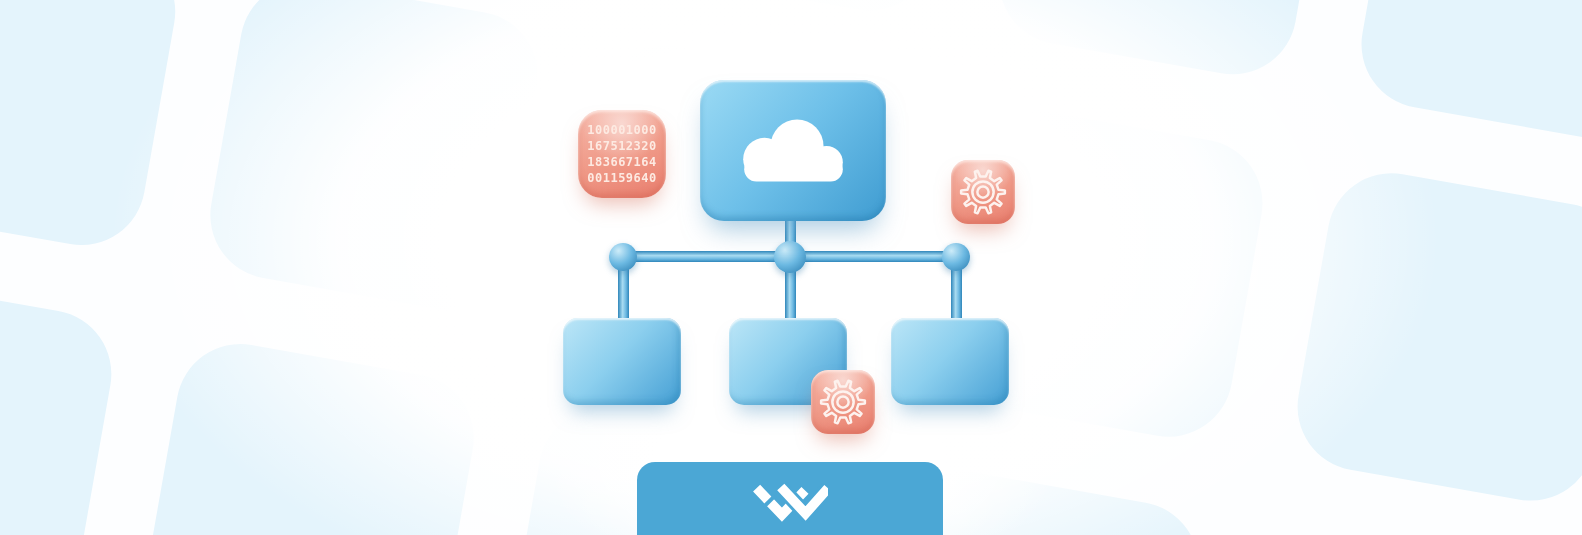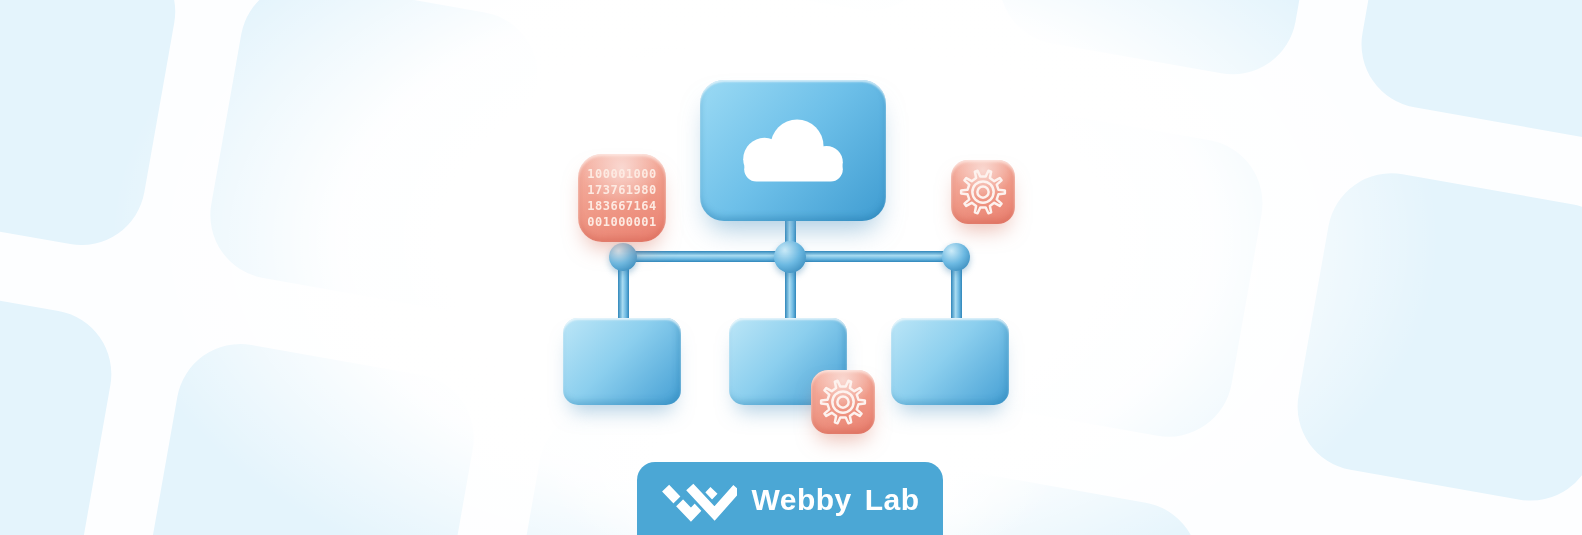--- a/index.html
+++ b/index.html
@@ -64,21 +64,21 @@
   .chip{
     position:absolute;
     background:
       radial-gradient(circle at 50% 16%,rgba(255,255,255,.55),rgba(255,255,255,0) 46%),
       linear-gradient(160deg,var(--c-salmon-light,#f6b7a9) 0%,#ef9886 55%,var(--c-salmon-deep,#e97e6e) 100%);
     box-shadow:inset 0 2px 3px rgba(255,240,235,.8),inset 0 -4px 6px rgba(200,85,70,.35),
                0 12px 20px -6px rgba(220,130,110,.5);
   }
   .binary{
     left:578px;top:110px;width:88px;height:88px;border-radius:24px;z-index:4;
-    display:flex;flex-direction:column;align-items:center;justify-content:center;margin-top:44px;
+    display:flex;flex-direction:column;align-items:center;justify-content:center;
   }
   .bline{
     font-family:"DejaVu Sans Mono",monospace;font-weight:bold;font-size:12px;line-height:16px;
     color:var(--c-chip-text,#fdeae2);letter-spacing:.5px;white-space:nowrap;
   }
   .gear-chip{width:64px;height:64px;border-radius:17px;z-index:4;display:flex;align-items:center;justify-content:center}
   .gear-top{left:951px;top:160px}
   .gear-bottom{left:811px;top:370px;z-index:5}
   
   .banner{
@@ -131,23 +131,23 @@
       </g>
     </svg>
   </div>
 
   <div class="box box-l"></div>
   <div class="box box-m"></div>
   <div class="box box-r"></div>
 
   <div class="chip binary">
     <div class="bline">100001000</div>
-    <div class="bline">173761980</div>
+    <div class="bline">167512320</div>
     <div class="bline">183667164</div>
-    <div class="bline">001000001</div>
+    <div class="bline">001159640</div>
   </div>
 
   <div class="chip gear-chip gear-top">
     <svg width="50" height="50" viewBox="0 0 48 48">
       <path fill="none" stroke="#fdf2ee" stroke-width="2.4" stroke-linejoin="round" d="M38.9 21.9L45.0 22.6L45.0 25.4L38.9 26.1L37.2 31.1L41.8 35.2L40.1 37.4L34.8 34.4L30.6 37.5L31.8 43.5L29.2 44.4L26.6 38.8L21.4 38.8L18.8 44.4L16.2 43.5L17.4 37.5L13.2 34.4L7.9 37.4L6.2 35.2L10.8 31.1L9.1 26.1L3.0 25.4L3.0 22.6L9.1 21.9L10.8 16.9L6.2 12.8L7.9 10.6L13.2 13.6L17.4 10.5L16.2 4.5L18.8 3.6L21.4 9.2L26.6 9.2L29.2 3.6L31.8 4.5L30.6 10.5L34.8 13.6L40.1 10.6L41.8 12.8L37.2 16.9Z"></path>
       <circle cx="24" cy="24" r="10.2" fill="none" stroke="#fdf2ee" stroke-width="2.4"></circle>
       <circle cx="24" cy="24" r="5.4" fill="none" stroke="#fdf2ee" stroke-width="2.4"></circle>
     </svg>
   </div>
 
@@ -160,14 +160,13 @@
   </div>
 </div>
 
 <div class="banner">
   <svg width="76" height="42" viewBox="0 0 132 64">
     <path d="M8 8 L52 54 L92 12" fill="none" stroke="#ffffff" stroke-width="17"></path>
     <path d="M20 41 L40 21" fill="none" stroke="var(--c-banner,#4ba7d5)" stroke-width="7"></path>
     <path d="M50 6 L93 52 L132 8" fill="none" stroke="var(--c-banner,#4ba7d5)" stroke-width="27"></path>
     <path d="M50 6 L93 52 L132 8" fill="none" stroke="#ffffff" stroke-width="17"></path>
   </svg>
-  <div class="brand">Webby Lab</div>
 </div>
 
 </body></html>

